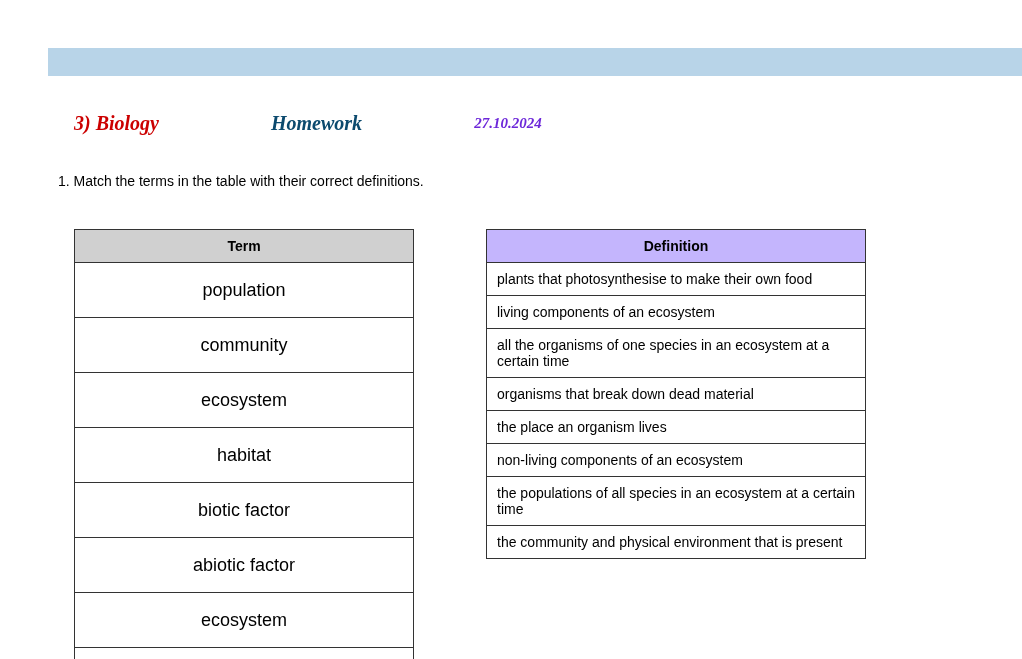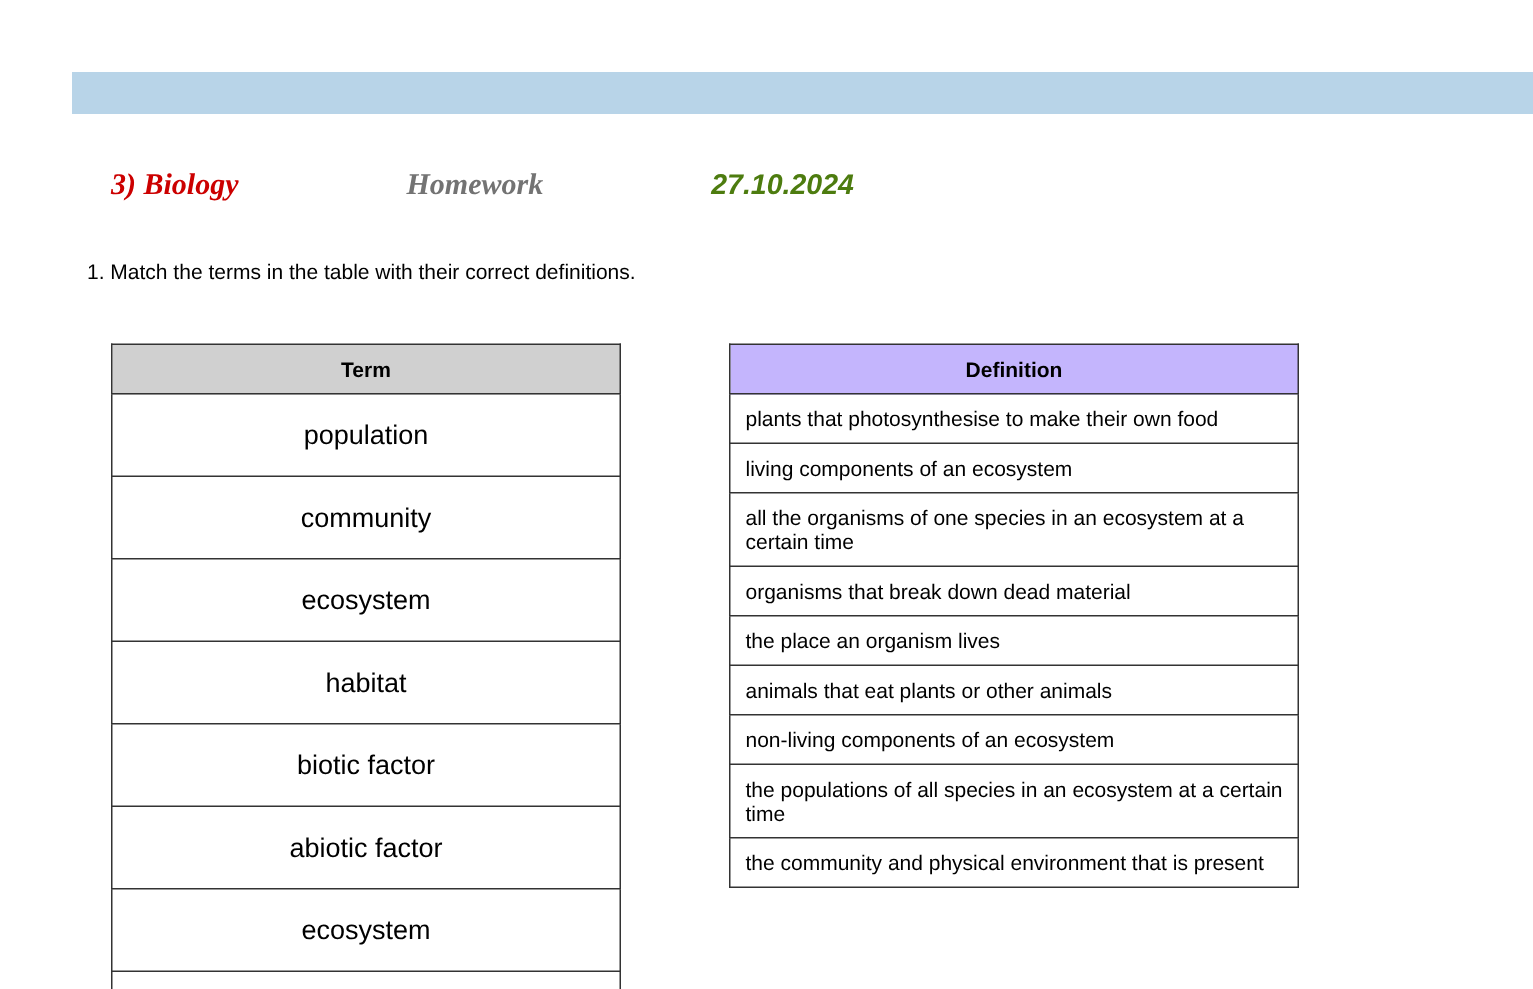--- a/index.html
+++ b/index.html
@@ -28,33 +28,33 @@
 
     .header-biology {
       color: #cc0000;
       font-style: italic;
       font-size: 20px;
       font-weight: bold;
       font-family: 'Georgia', cursive;
     }
 
     .header-homework {
-      color: #737373;
+      color: #0c4a6e;
       font-style: italic;
       font-size: 20px;
       font-weight: bold;
       font-family: 'Georgia', cursive;
     }
 
     .header-date {
-      color: #4d7c0f;
+      color: #6d28d9;
       font-style: italic;
-      font-size: 19px;
-      font-weight: bold;
-      font-family: Liberation Sans, sans-serif;
+      font-size: 15px;
+      font-weight: bold;
+      font-family: Liberation Serif, serif;
     }
 
     .instruction {
       padding: 4px 10px 8px 10px;
       font-size: 14px;
       color: #000;
     }
 
     .tables-container {
       display: flex;
@@ -178,23 +178,20 @@
         <tr>
           <td>all the organisms of one species in an ecosystem at a certain time</td>
         </tr>
         <tr>
           <td>organisms that break down dead material</td>
         </tr>
         <tr>
           <td>the place an organism lives</td>
         </tr>
         <tr>
-          <td>animals that eat plants or other animals</td>
-        </tr>
-        <tr>
           <td>non-living components of an ecosystem</td>
         </tr>
         <tr>
           <td>the populations of all species in an ecosystem at a certain time</td>
         </tr>
         <tr>
           <td>the community and physical environment that is present</td>
         </tr>
       </tbody>
   </table>

